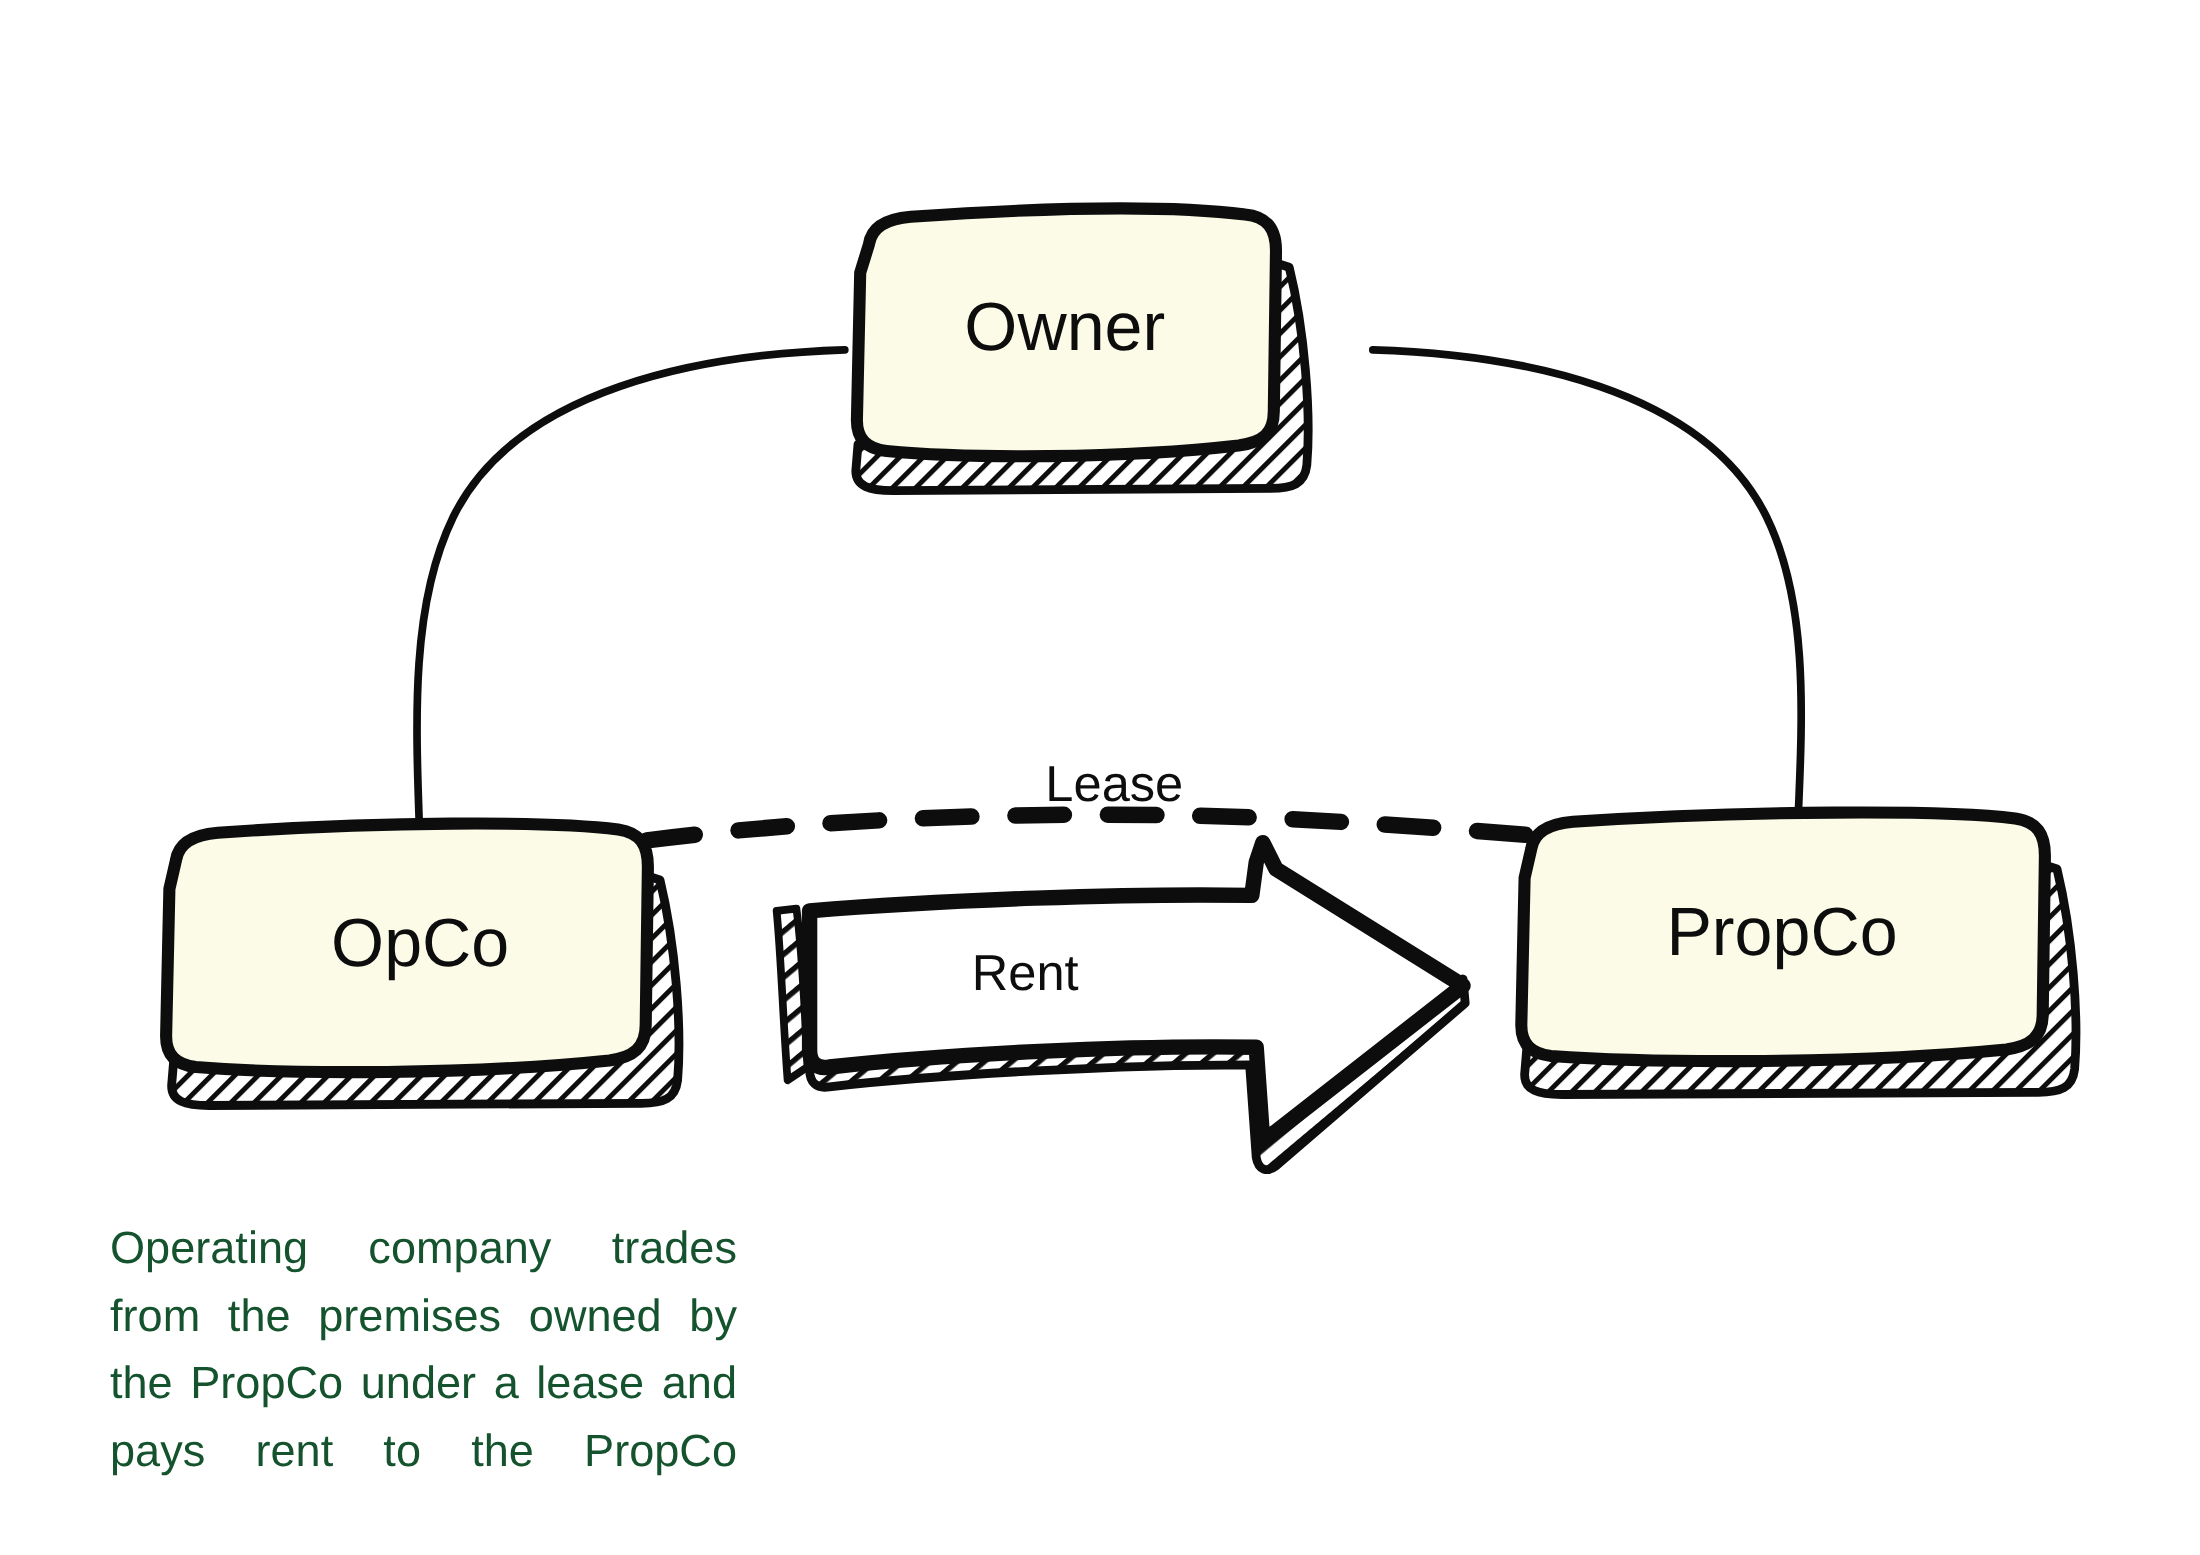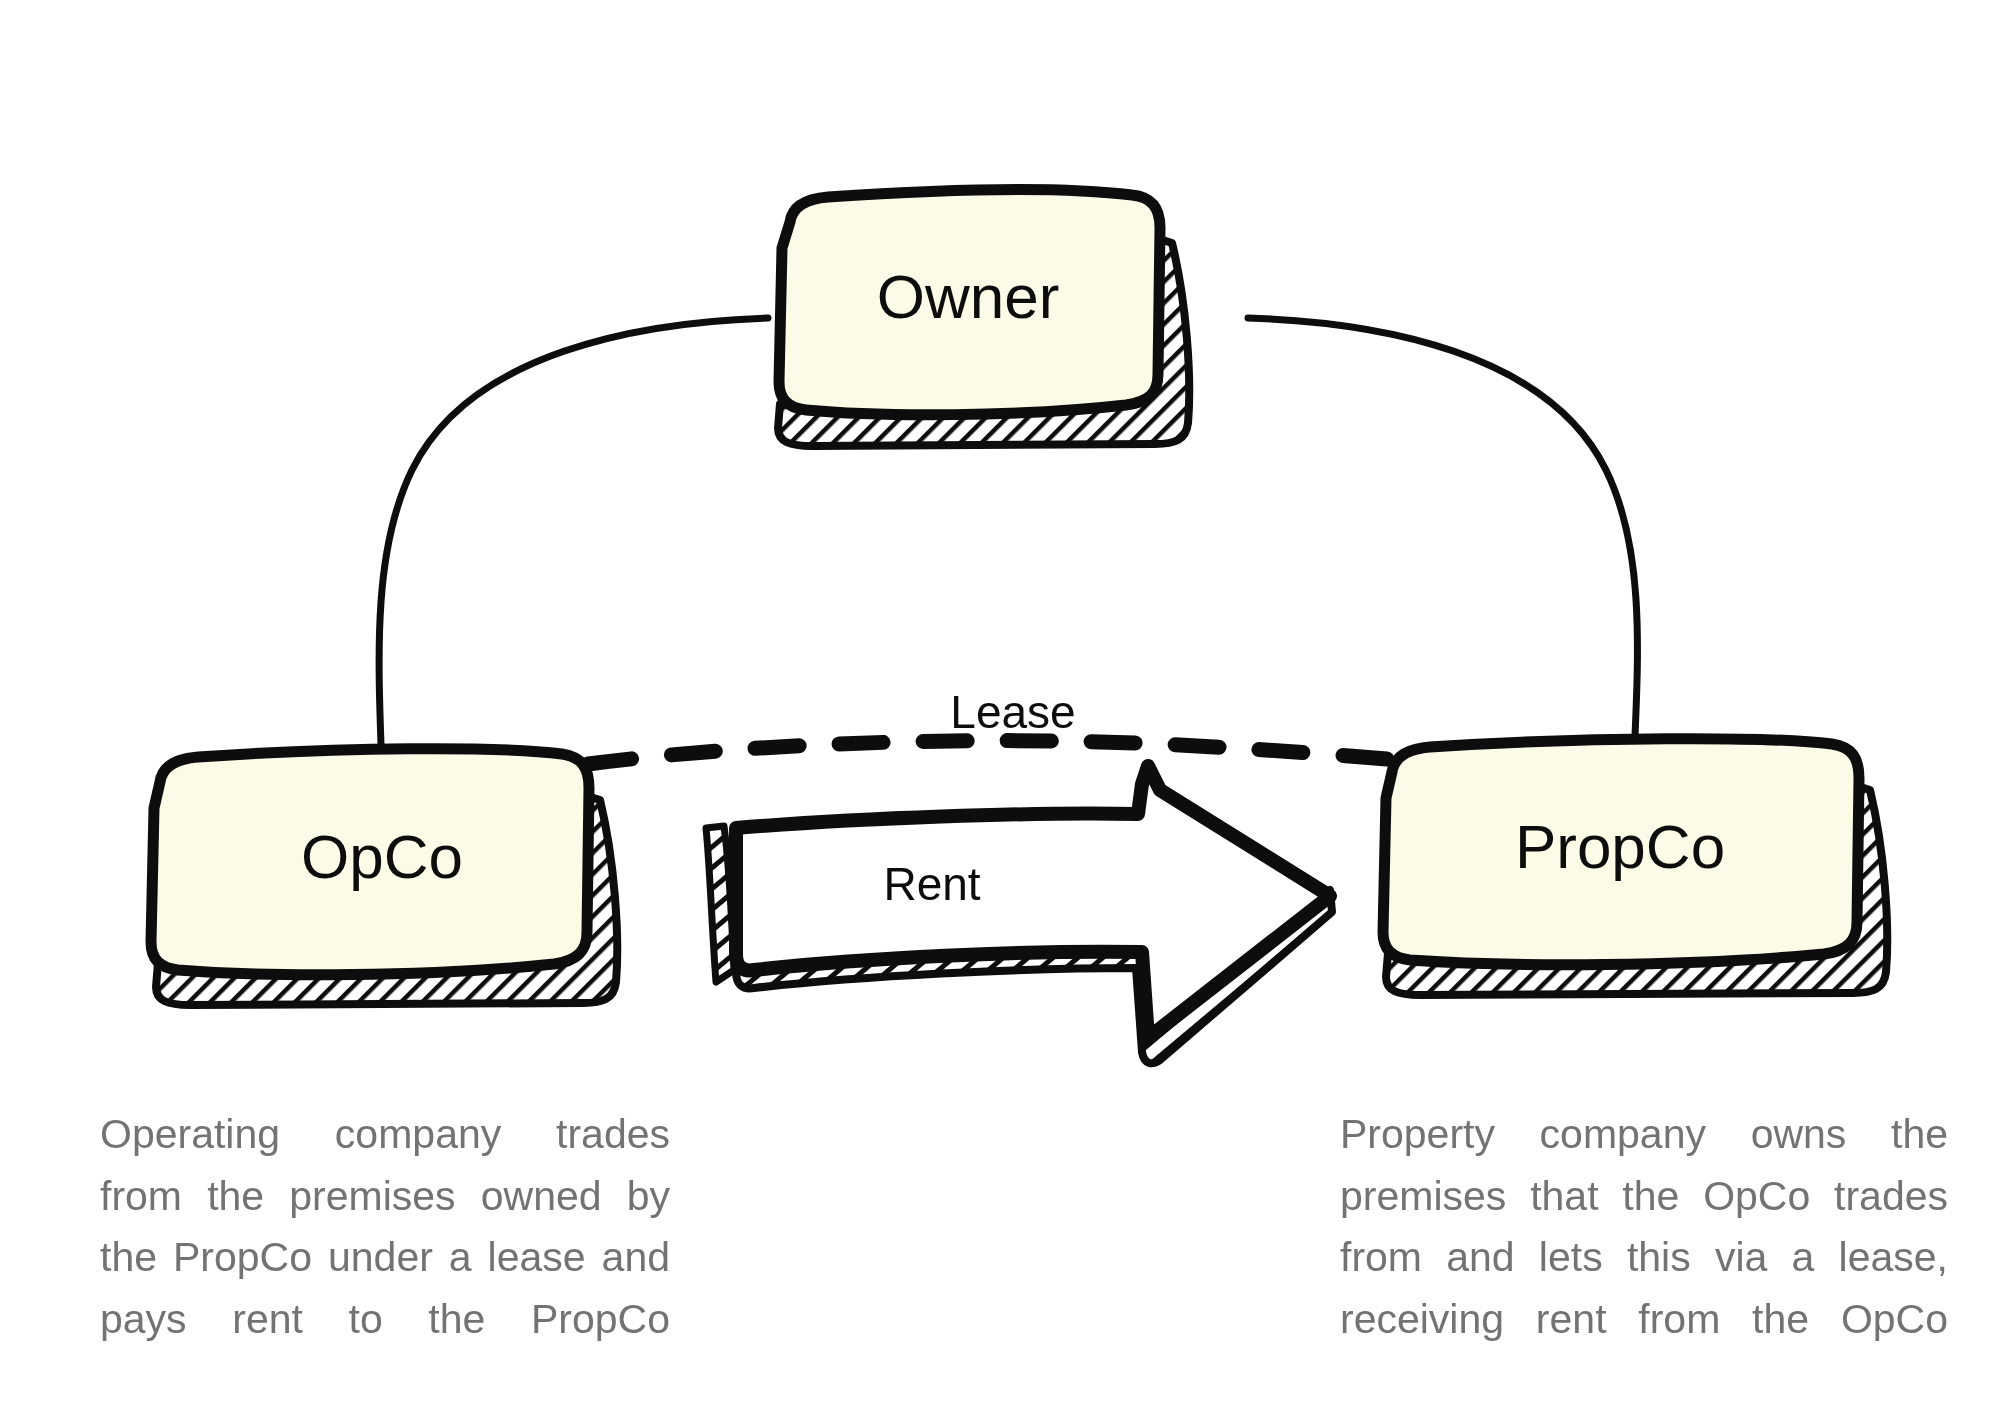--- a/index.html
+++ b/index.html
@@ -47,21 +47,21 @@
     text-anchor: middle;
     dominant-baseline: middle;
   }
 
   
   .caption {
     position: absolute;
     font-family: "Liberation Sans", sans-serif;
     font-size: 41px;
     line-height: 1.50;
-    color: #737373;
+    color: #14532d;
     text-align: justify;
     text-justify: inter-word;
     white-space: pre-line;
   }
   .caption-left {
     left: 100px;
     top: 1104px;
     width: 570px;
   }
   .caption-right {
@@ -202,15 +202,14 @@
                L 1148 1038
                L 1142 952
                C 1026 950, 862 958, 754 970
                C 742 972, 736 966, 736 954 Z" fill="#ffffff" stroke="#0d0d0d" stroke-width="14" stroke-linejoin="round" stroke-linecap="round"></path>
       <text class="edge-label" x="932" y="888">Rent</text>
     </g>
   </svg>
 
   <div class="caption caption-left">Operating company trades from the premises owned by the PropCo under a lease and pays rent to the PropCo</div>
 
-  <div class="caption caption-right">Property company owns the premises that the OpCo trades from and lets this via a lease, receiving rent from the OpCo</div>
 
 </div>
 
 </body></html>

